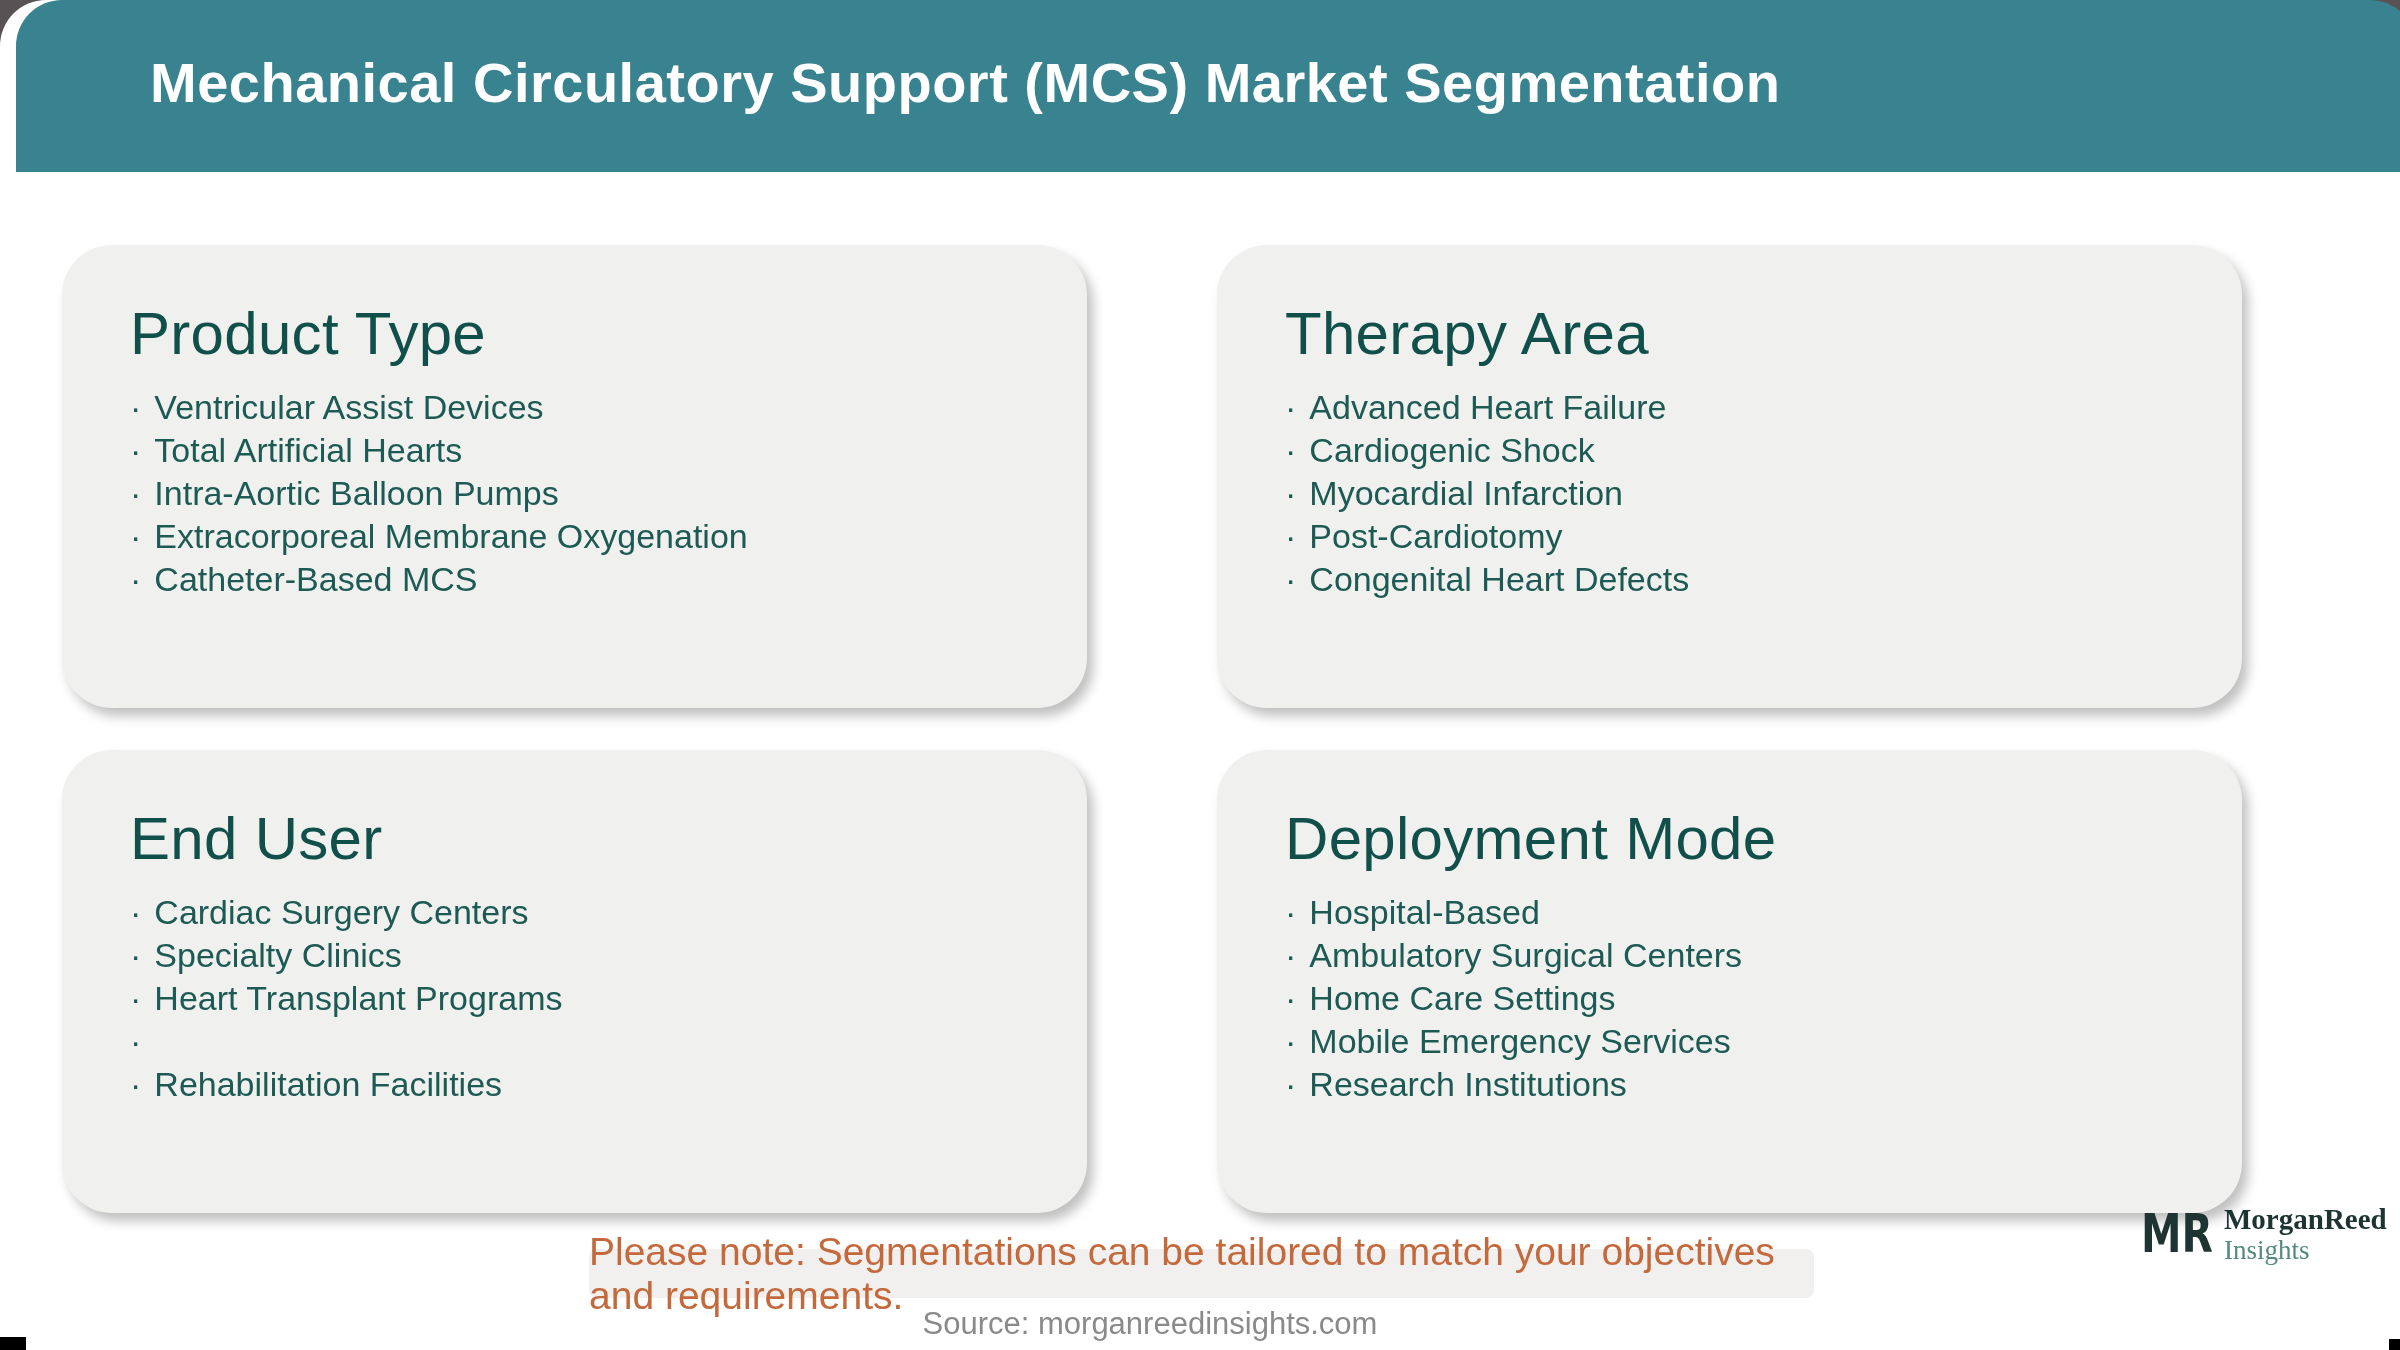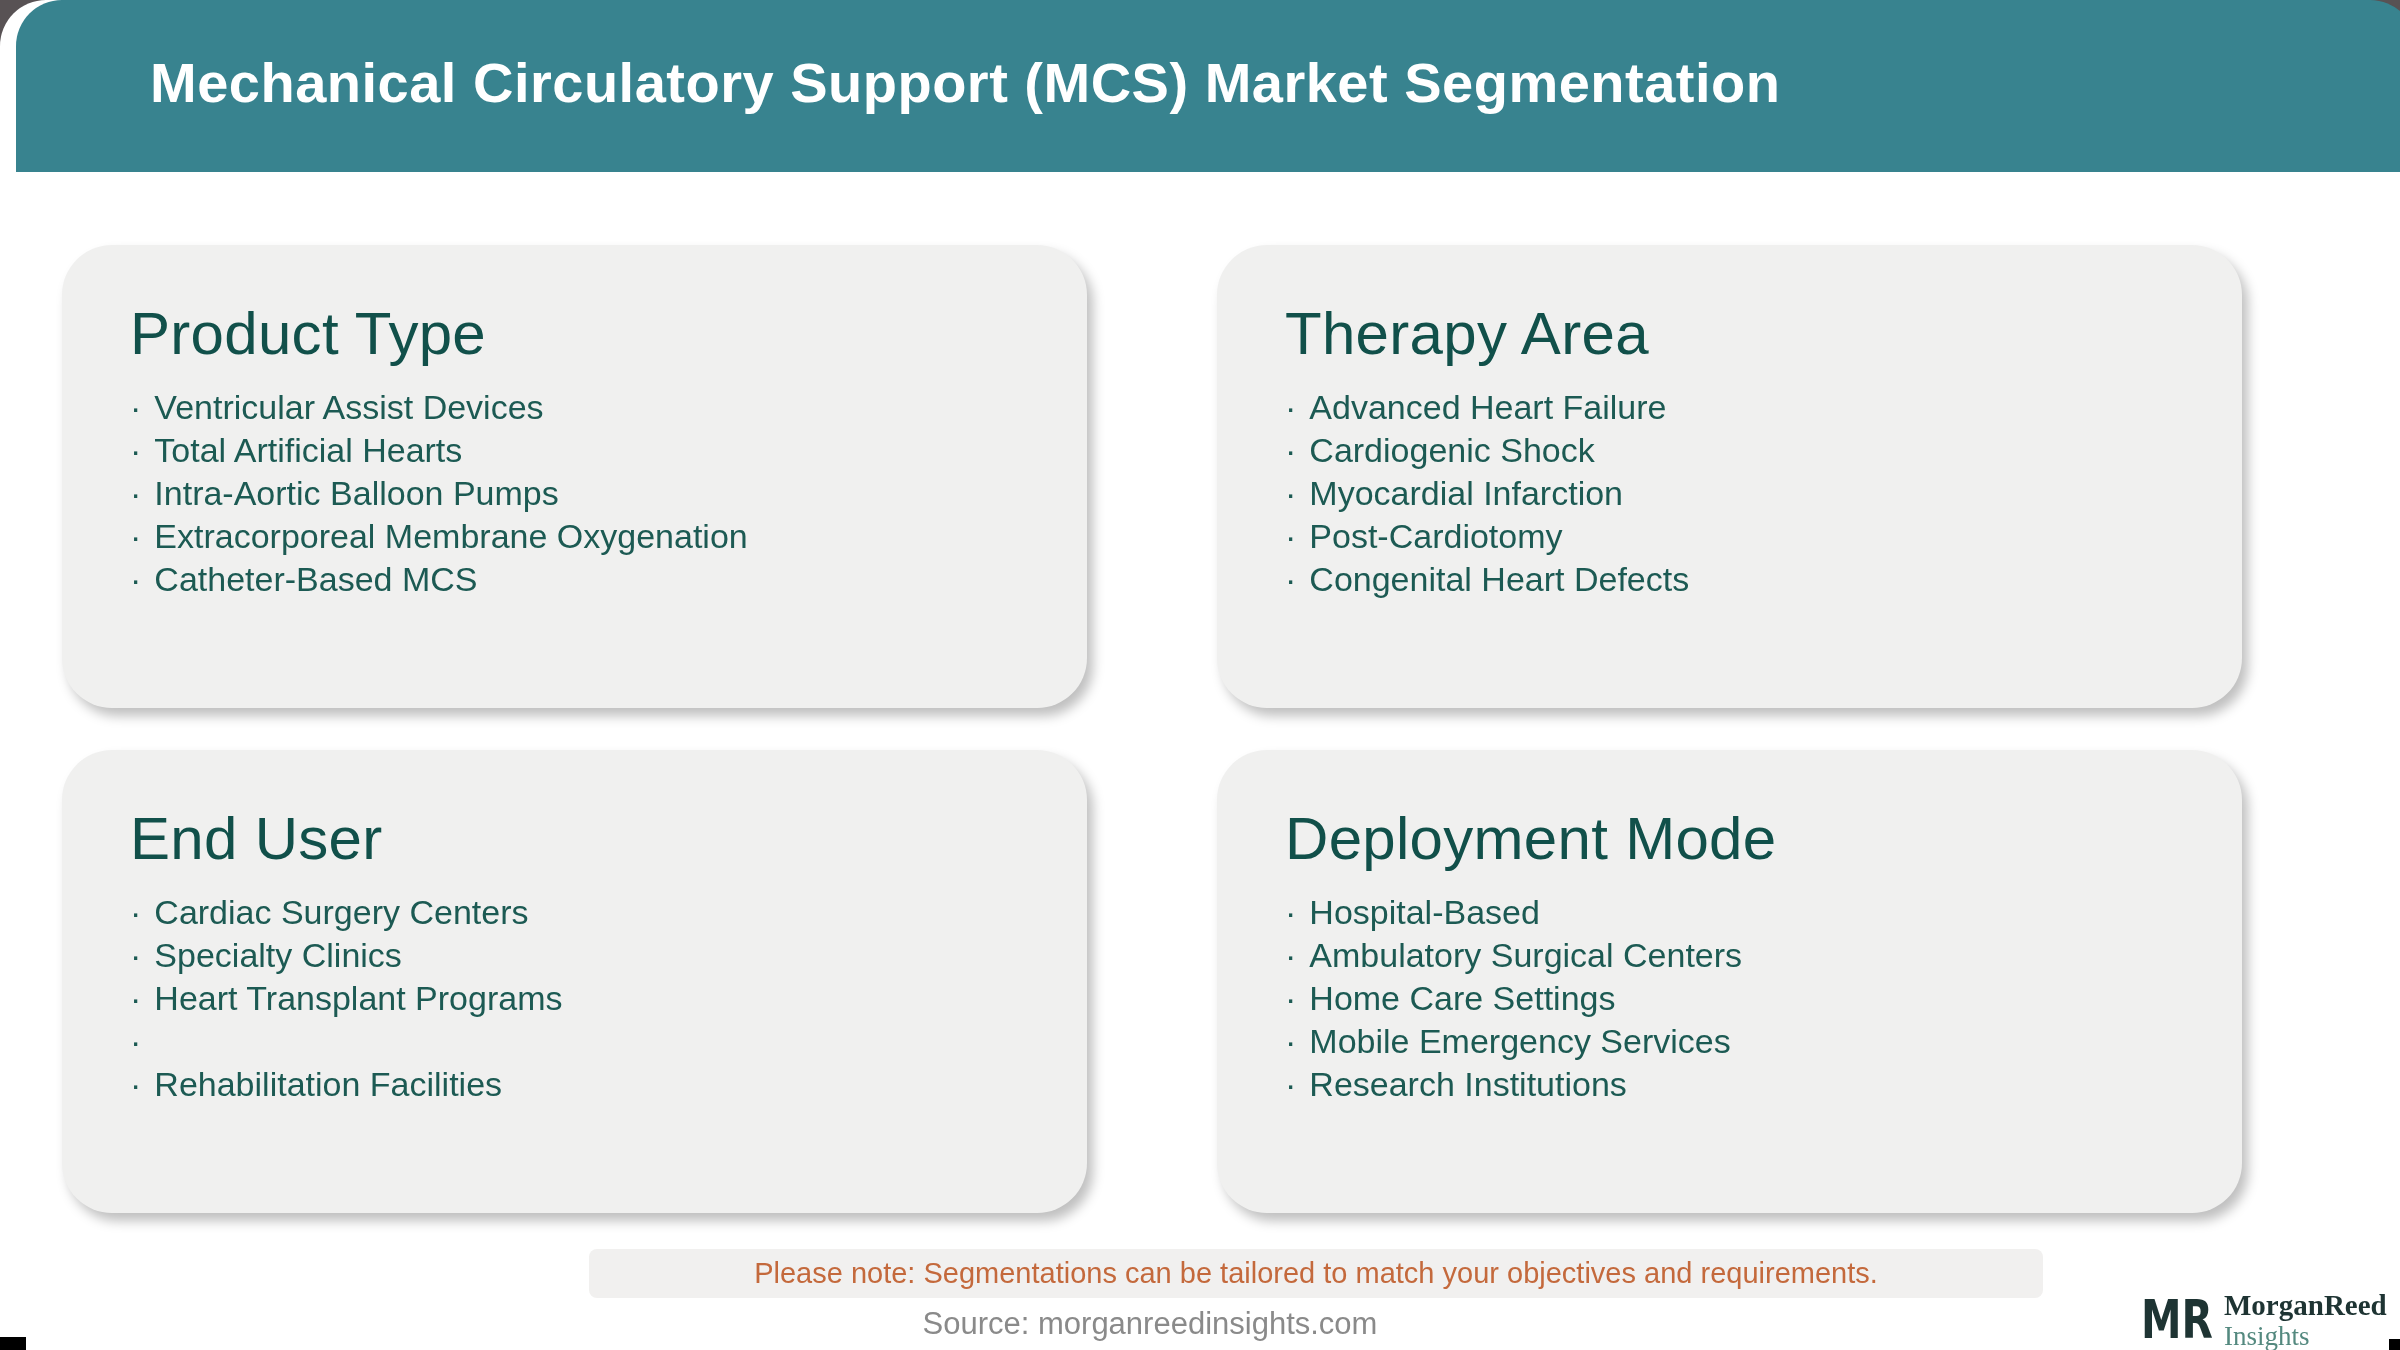--- a/index.html
+++ b/index.html
@@ -37,30 +37,30 @@
     margin:0 0 18px 0; font-size:60px; font-weight:normal;
     color:var(--card-title); letter-spacing:0.3px;
   }
   .card-list{list-style:none; margin:0; padding:0;}
   .card-list li{
     font-size:34px; color:var(--card-item); line-height:43px;
     display:flex; align-items:baseline;
   }
   .bullet{margin-right:13px;}
   .note{
-    position:absolute; left:589px; top:1249px; width:1454px; height:49px;
+    position:absolute; left:589px; top:1249px; width:1225px; height:49px;
     background:var(--note-bg); border-radius:8px;
     display:flex; align-items:center; justify-content:center;
-    font-size:29px; color:var(--note-text);
+    font-size:39px; color:var(--note-text);
   }
   .source{
     position:absolute; left:0; top:1306px; width:2300px; text-align:center;
     font-size:31px; color:var(--source-text);
   }
-  .logo{position:absolute; left:2140px; top:1290px; display:flex; align-items:flex-start;}
+  .logo{position:absolute; left:2140px; top:1204px; display:flex; align-items:flex-start;}
   .monogram{width:74px; height:48px; margin-top:6px;}
   .monogram text{
     fill:var(--logo-dark); font-family:"DejaVu Sans", sans-serif; font-weight:bold; font-size:54px;
   }
   .logo-text{margin-left:10px; font-family:"Liberation Serif", serif;}
   .logo-name{font-size:29px; font-weight:bold; color:var(--logo-dark); line-height:30px; white-space:nowrap;}
   .logo-tagline{font-size:27px; color:var(--logo-teal); line-height:28px; margin-top:2px;}
   .notch-bl{position:absolute; left:0; bottom:0; width:26px; height:13px; background:#000;}
   .notch-br{position:absolute; right:0; bottom:0; width:11px; height:11px; background:#000;}
 </style>

